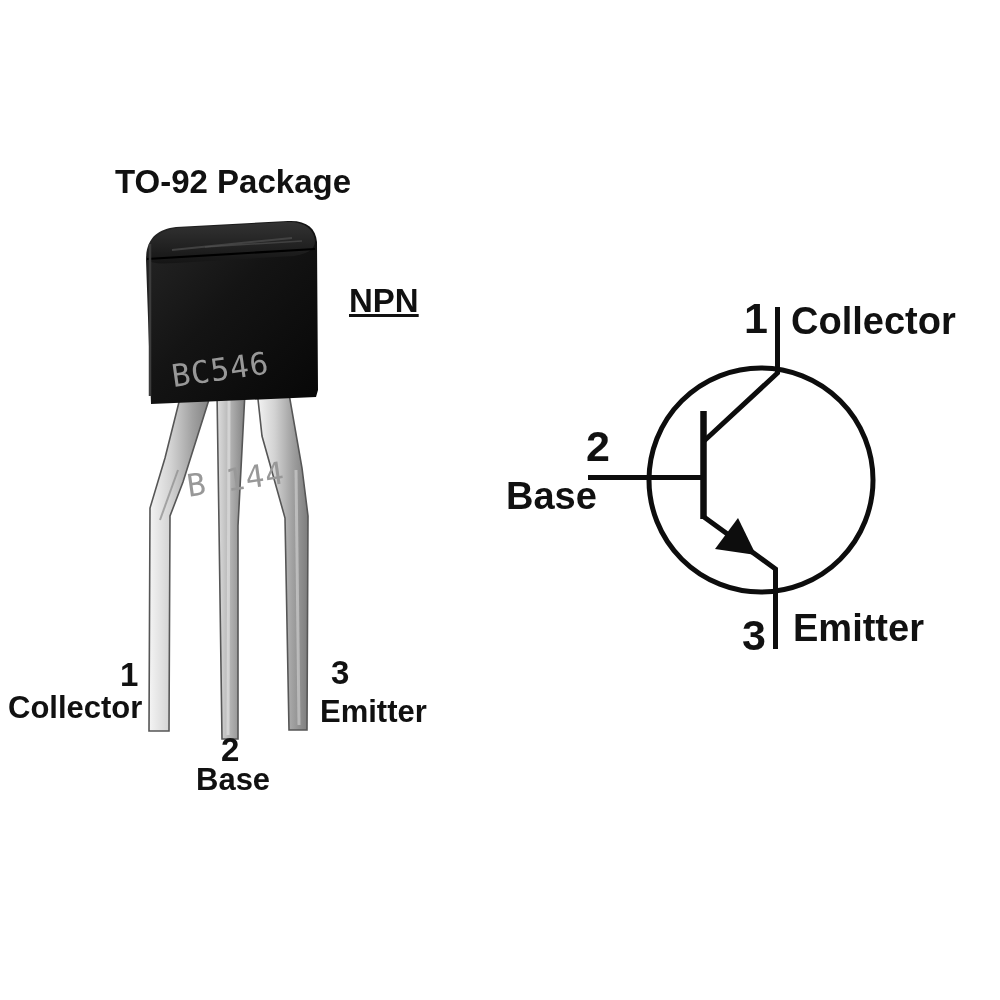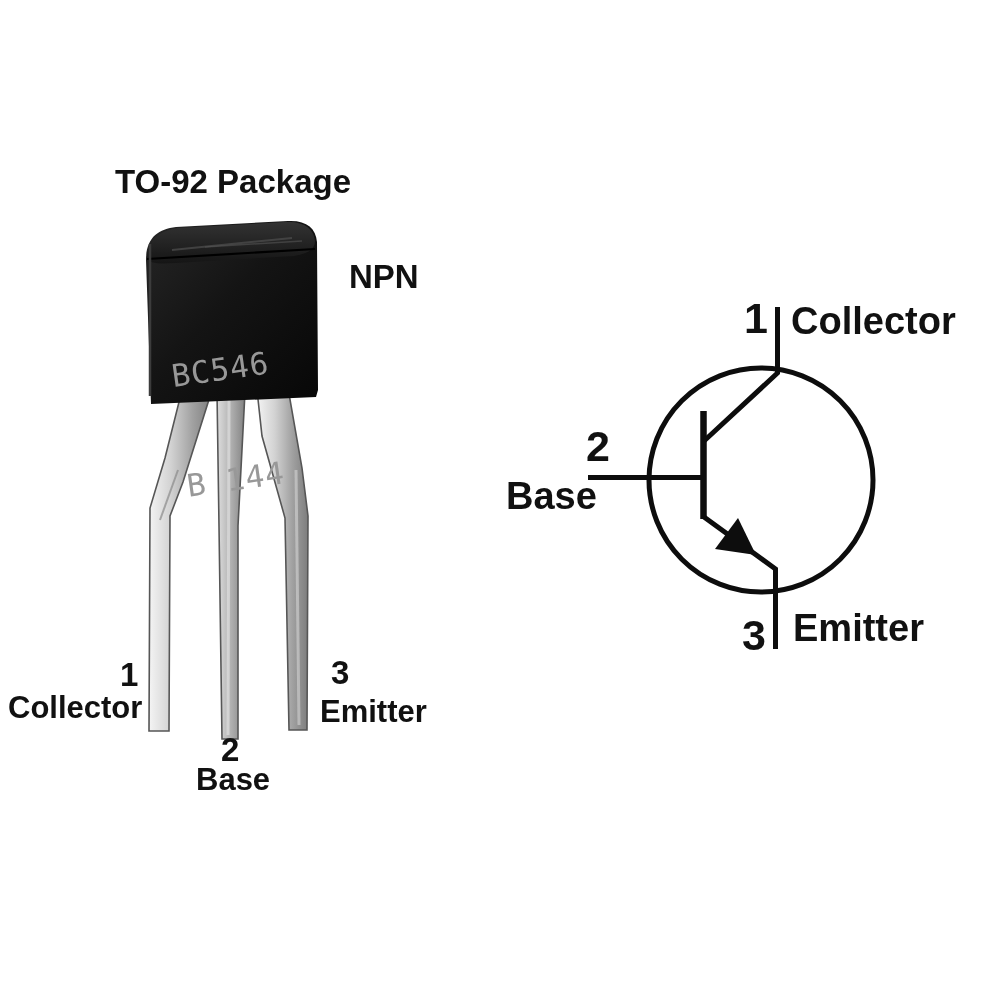--- a/index.html
+++ b/index.html
@@ -78,21 +78,21 @@
       <line x1="703.5" y1="411" x2="703.5" y2="519" stroke-width="6.5"></line>
       <line x1="588" y1="477.5" x2="701" y2="477.5"></line>
       <polyline points="777.5,307 777.5,373 704,441"></polyline>
       <polyline points="704,517 775.5,569 775.5,649"></polyline>
     </g>
     <polygon points="756,555 715,549 738,518" fill="#0d0d0d"></polygon>
   </svg>
 
   <div class="lbl t33" style="left:115px;top:165px;">TO-92 Package</div>
 
-  <div class="lbl t33" style="left:349px;top:260px;">NPN</div>
+  <div class="lbl t33" style="left:349px;top:284px;text-decoration:underline;">NPN</div>
 
   <div class="marking">
     <div>BC546</div>
     <div>B 144</div>
   </div>
 
   <div class="lbl t33" style="left:120px;top:658px;">1</div>
   <div class="lbl t31" style="left:8px;top:692px;">Collector</div>
 
   <div class="lbl t33" style="left:221px;top:733px;">2</div>

